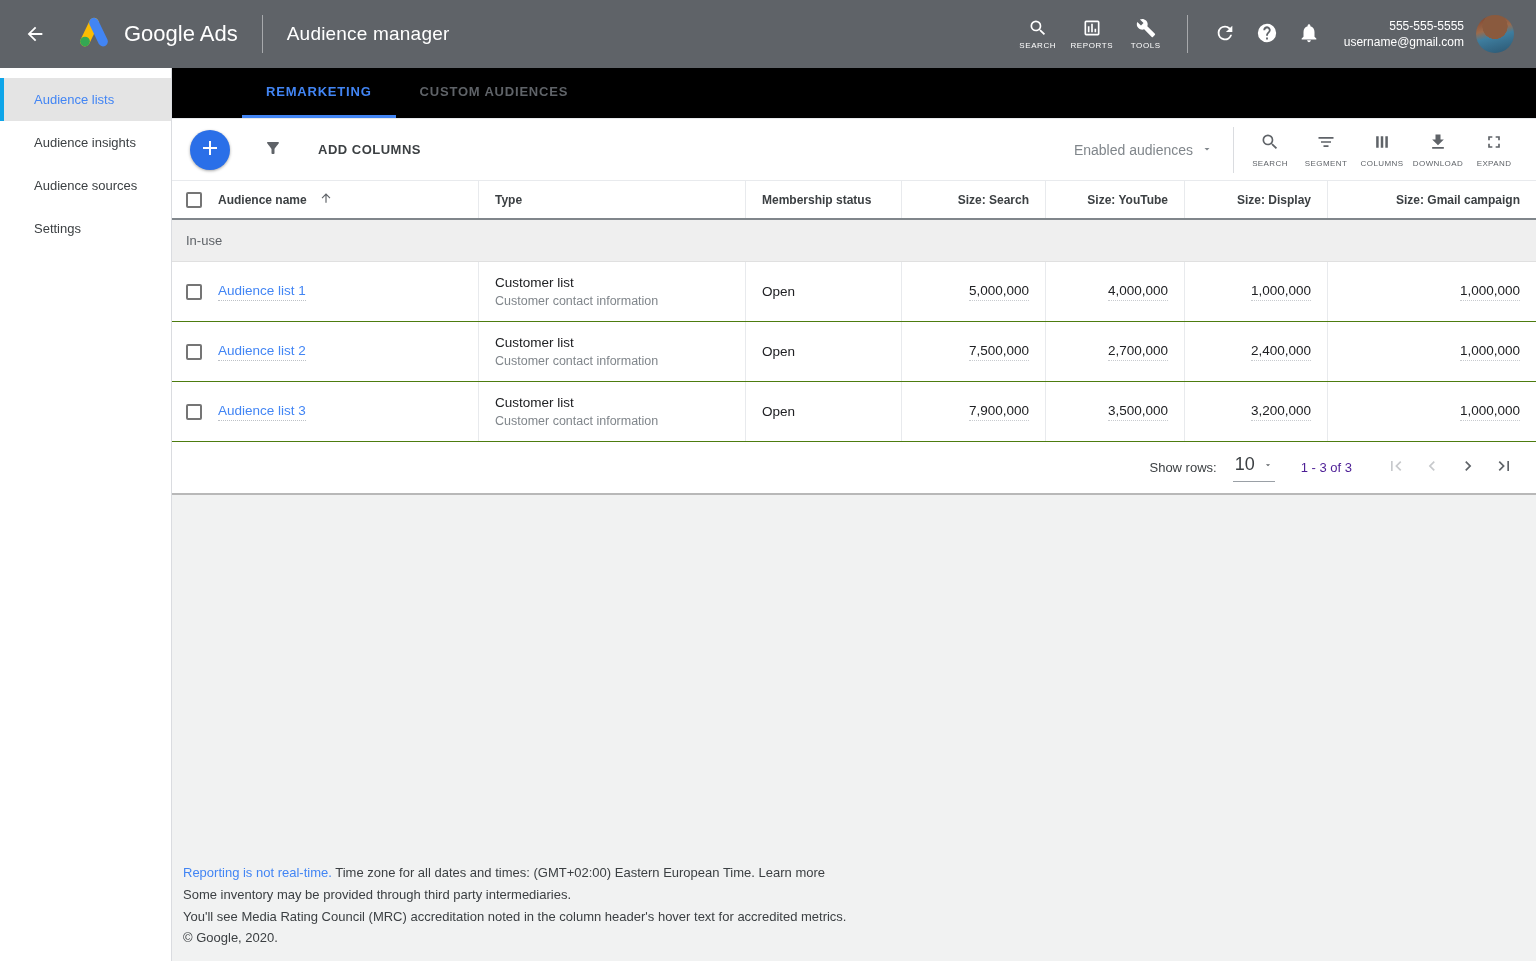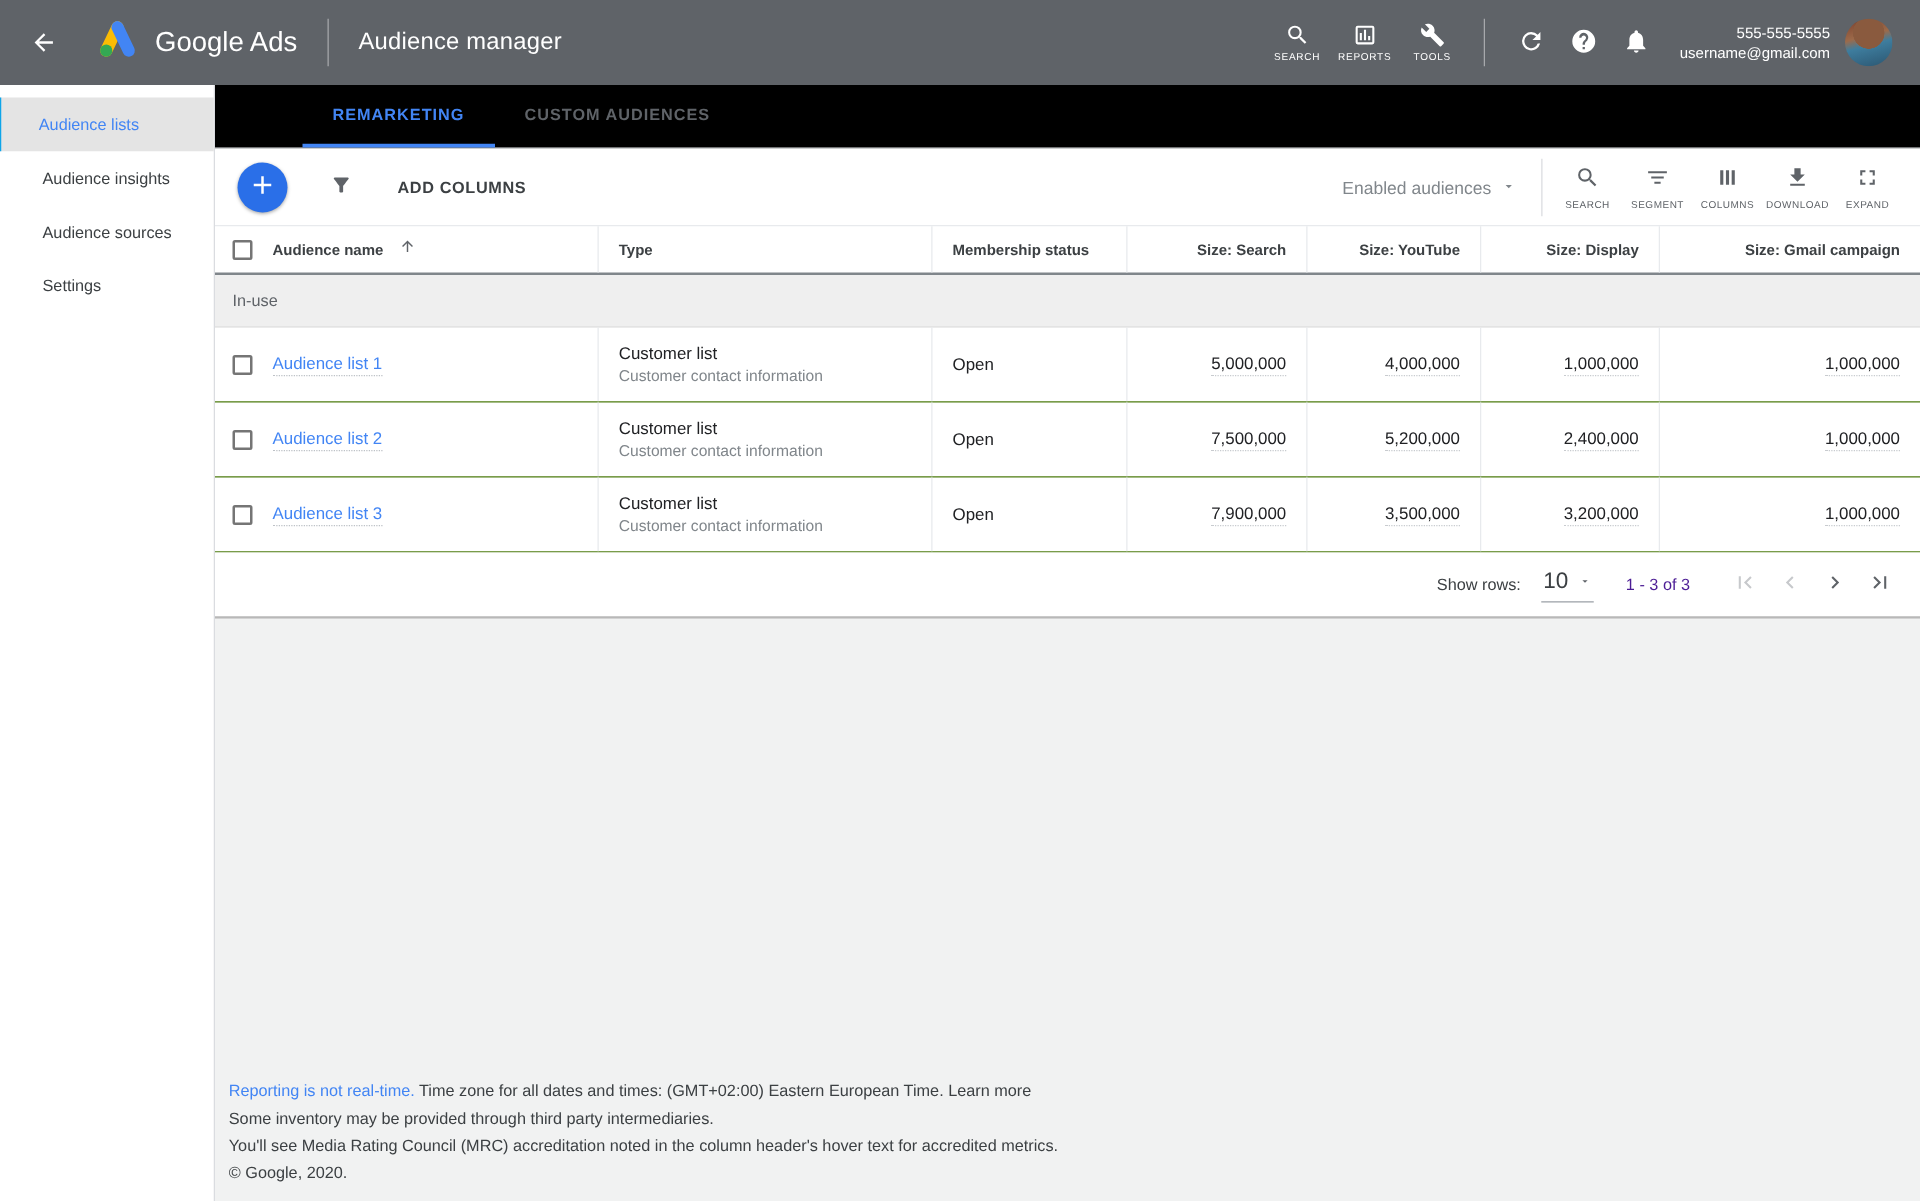--- a/index.html
+++ b/index.html
@@ -27,21 +27,21 @@
   .avatar { width: 38px; height: 38px; border-radius: 50%; margin-left: 12px; margin-right: 6px; cursor: pointer;
     background:
       radial-gradient(circle at 50% 30%, #8a5a3e 0 38%, rgba(0,0,0,0) 39%),
       linear-gradient(165deg, #7a3f2c 0%, #9c6a4a 38%, #3e7d9e 55%, #2b5671 100%); }
 
   
   .main { flex: 1; display: flex; min-height: 0; }
   .sidebar { width: 172px; background: #fff; border-right: 1px solid #dadce0; flex-shrink: 0; padding-top: 10px; }
   .side-item { height: 43px; display: flex; align-items: center; padding-left: 30px;
     font-size: 13px; color: #3c4043; cursor: pointer; border-left: 4px solid transparent; }
-  .side-item.active { background: #e4e4e4; color: #4285f4; border-left: 1px solid #0ea5e9; }
+  .side-item.active { background: #e4e4e4; color: #4285f4; border-left: 4px solid #0ea5e9; }
   .content { flex: 1; display: flex; flex-direction: column; min-width: 0; }
 
   
   .tabbar { height: 51px; background: #000000; border-bottom: 1px solid #e8eaed; display: flex;
     align-items: stretch; padding-left: 70px; flex-shrink: 0; }
   .tab { display: flex; align-items: center; padding: 0 24px; font-size: 13px; font-weight: 700;
     letter-spacing: .8px; color: #5f6368; cursor: pointer; border-bottom: 3px solid transparent; }
   .tab.active { color: #4285f4; border-bottom: 3px solid #4285f4; }
 
   
@@ -354,21 +354,21 @@
             <span class="type-main">Customer list</span>
             <span class="type-sub">Customer contact information</span>
           </div>
           <div class="cell col-status">
             <span class="status-text">Open</span>
           </div>
           <div class="cell col-s1 num">
             <span class="num-val">7,500,000</span>
           </div>
           <div class="cell col-s2 num">
-            <span class="num-val">5,200,000</span>
+            <span class="num-val">2,700,000</span>
           </div>
           <div class="cell col-s3 num">
             <span class="num-val">2,400,000</span>
           </div>
           <div class="cell col-s4 num">
             <span class="num-val">1,000,000</span>
           </div>
         </div>
 
         <div class="trow">

